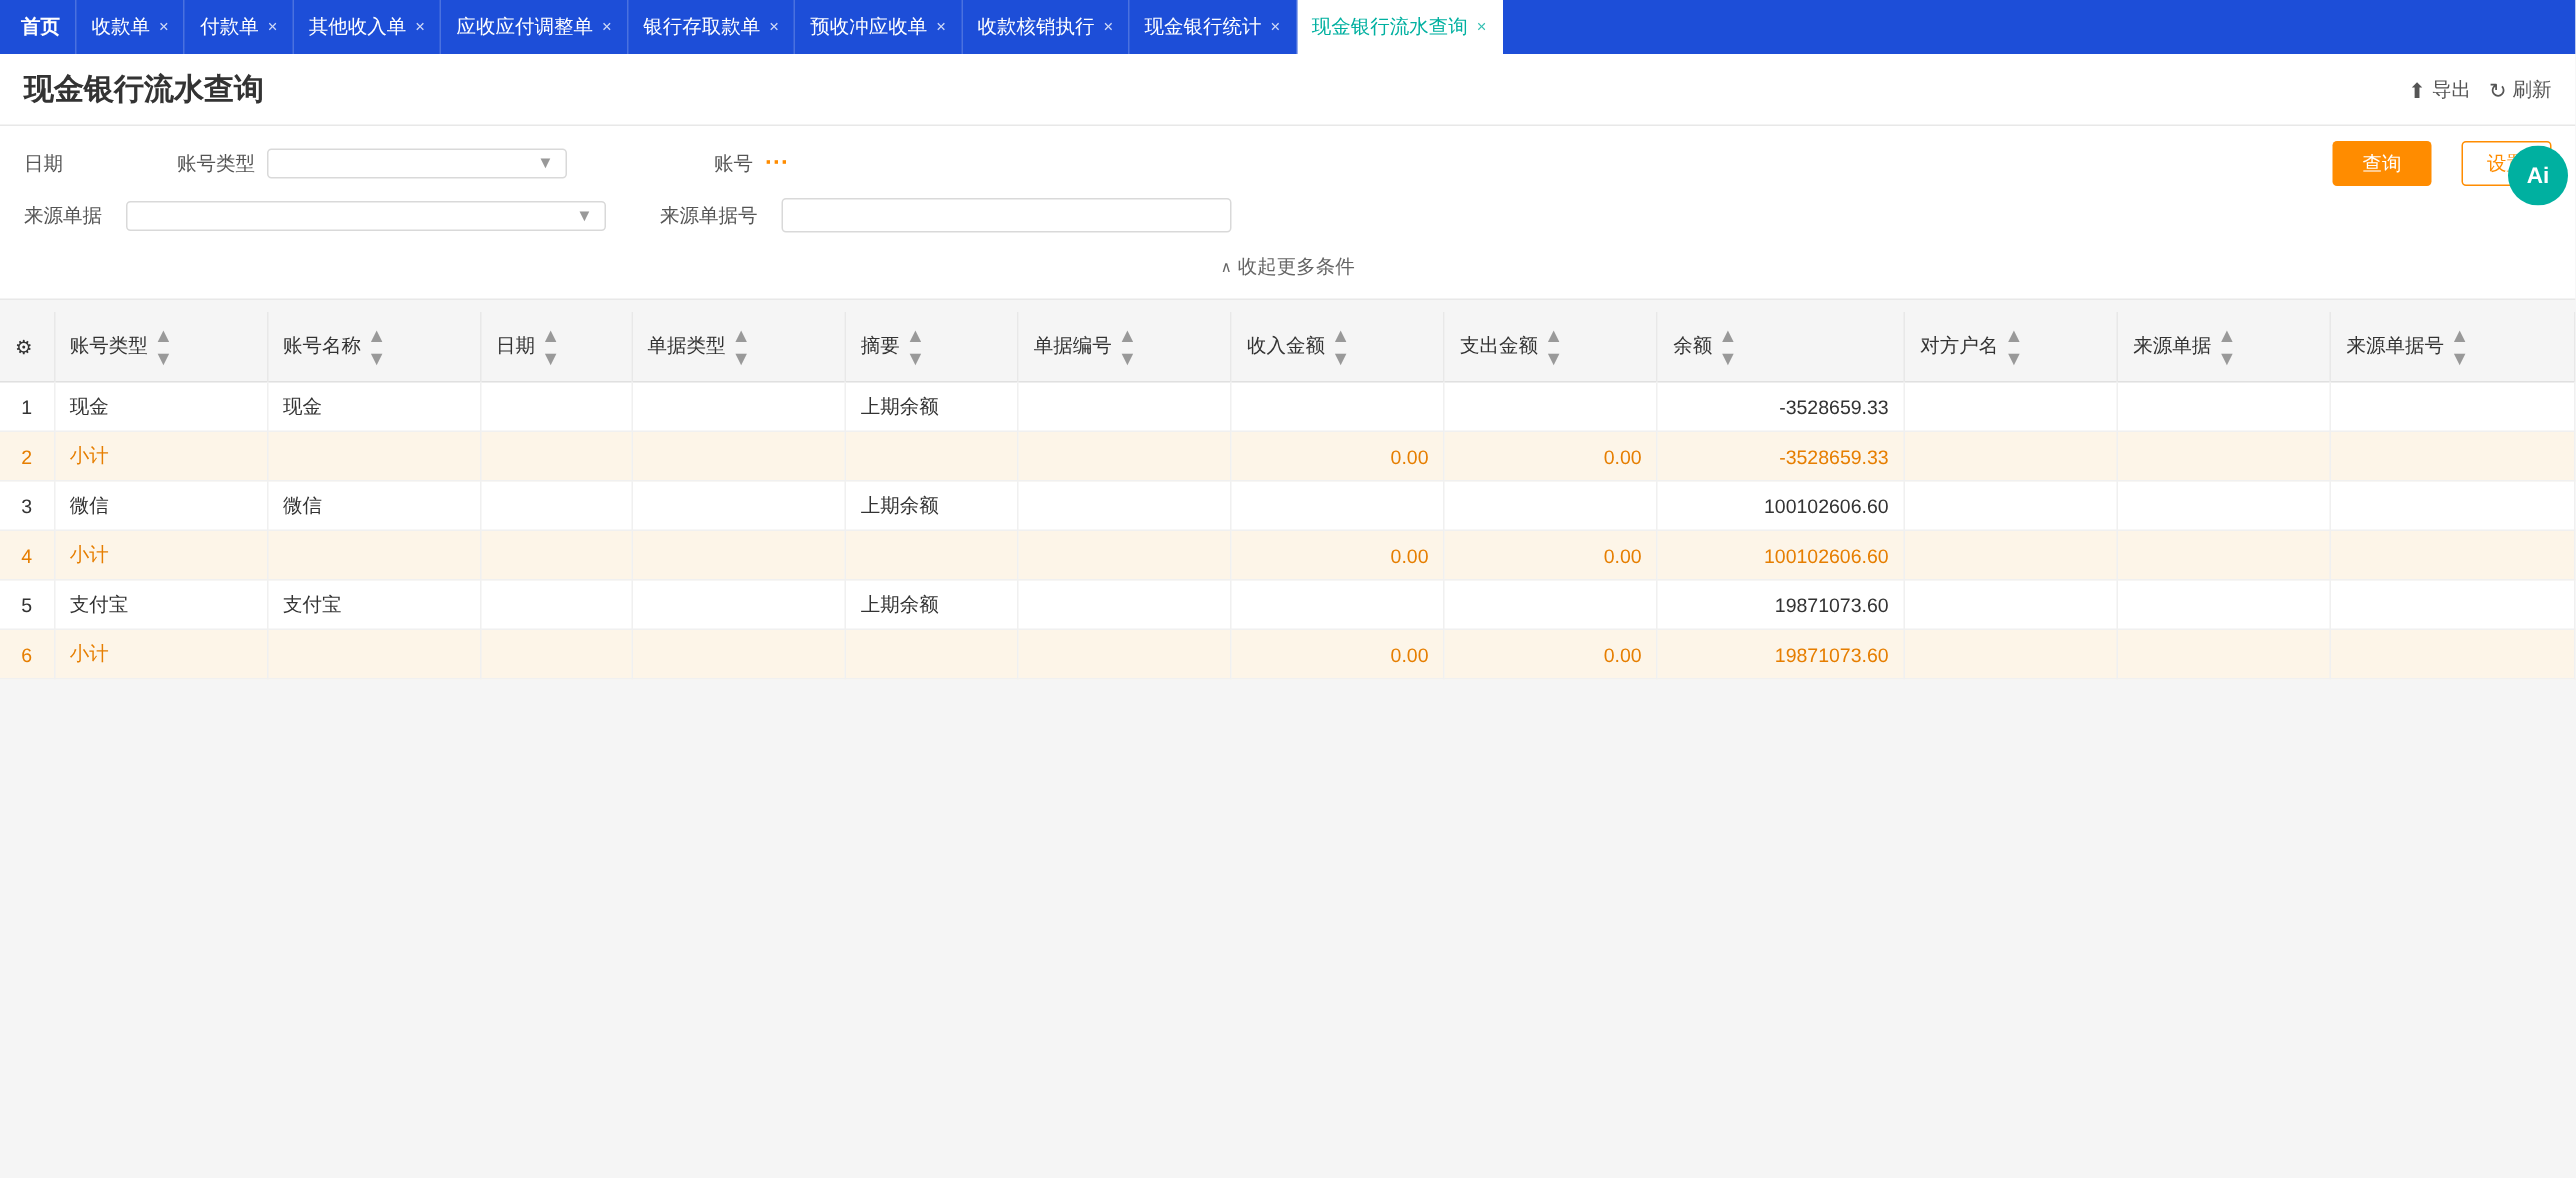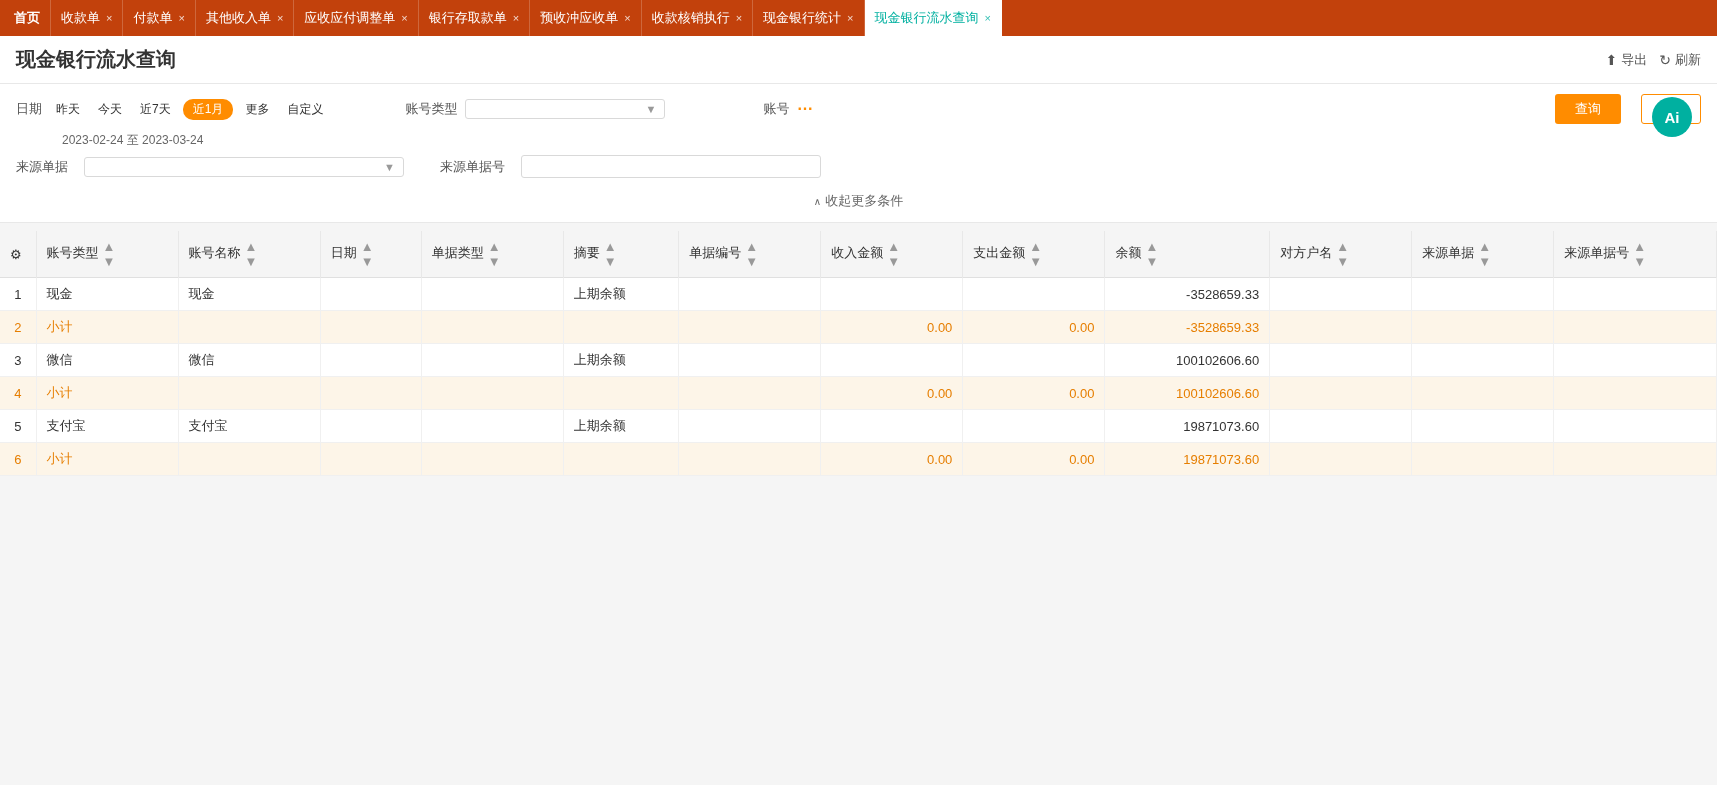--- a/index.html
+++ b/index.html
@@ -1,21 +1,21 @@
 <!DOCTYPE html>
 <html><head>
   <meta charset="utf-8">
   <style>
     * { box-sizing: border-box; margin: 0; padding: 0; font-family: 'Microsoft YaHei', SimSun, sans-serif; font-size: 13px; }
 
     body { background: #f5f5f5; overflow-x: hidden; }
 
     
     .top-nav {
-      background: #c2410c;
+      background: #1d4ed8;
       display: flex;
       align-items: center;
       height: 36px;
       padding: 0 4px;
       overflow: hidden;
     }
     .nav-tab {
       display: flex;
       align-items: center;
       padding: 0 10px;
@@ -216,21 +216,21 @@
       font-weight: 500;
     }
     .row-normal td { background: #fff; }
     .num-col { text-align: right; }
     .center-col { text-align: center; }
 
     
     .ai-badge {
       position: fixed;
       top: 97px;
-      right: 25px;
+      right: 5px;
       background: #00b0a0;
       color: #fff;
       border-radius: 50%;
       width: 40px;
       height: 40px;
       display: flex;
       align-items: center;
       justify-content: center;
       font-size: 15px;
       font-weight: bold;
@@ -295,49 +295,38 @@
       <span>刷新</span>
     </div>
   </div>
 </div>
 
 <div class="filter-area">
 
   <div class="filter-row">
     <div class="filter-item">
       <span class="filter-label">日期</span>
-      <div class="date-options">
-        <span class="date-opt">昨天</span>
-        <span class="date-opt">今天</span>
-        <span class="date-opt">近7天</span>
-        <span class="date-opt active">近1月</span>
-        <span class="date-opt">更多</span>
-        <span class="date-opt">自定义</span>
-      </div>
     </div>
     <div class="filter-item" style="margin-left:60px;">
       <span class="filter-label">账号类型</span>
       <div class="filter-select" style="min-width:200px;">
         <span></span>
         <span class="arrow">▼</span>
       </div>
     </div>
     <div class="filter-item" style="margin-left:82px;">
       <span class="filter-label">账号</span>
       <span class="filter-dots">···</span>
     </div>
     <div style="margin-left:auto; display:flex; gap:20px;">
       <button class="btn-query">查询</button>
       <button class="btn-settings">设置</button>
     </div>
   </div>
 
-  <div style="margin-left:42px; margin-bottom:6px;">
-    <span class="date-range">2023-02-24 至 2023-03-24</span>
-  </div>
 
   <div class="filter-row">
     <div class="filter-item">
       <span class="filter-label">来源单据</span>
       <div class="filter-select" style="min-width:320px; margin-left:8px;">
         <span></span>
         <span class="arrow">▼</span>
       </div>
     </div>
     <div class="filter-item" style="margin-left:20px;">

